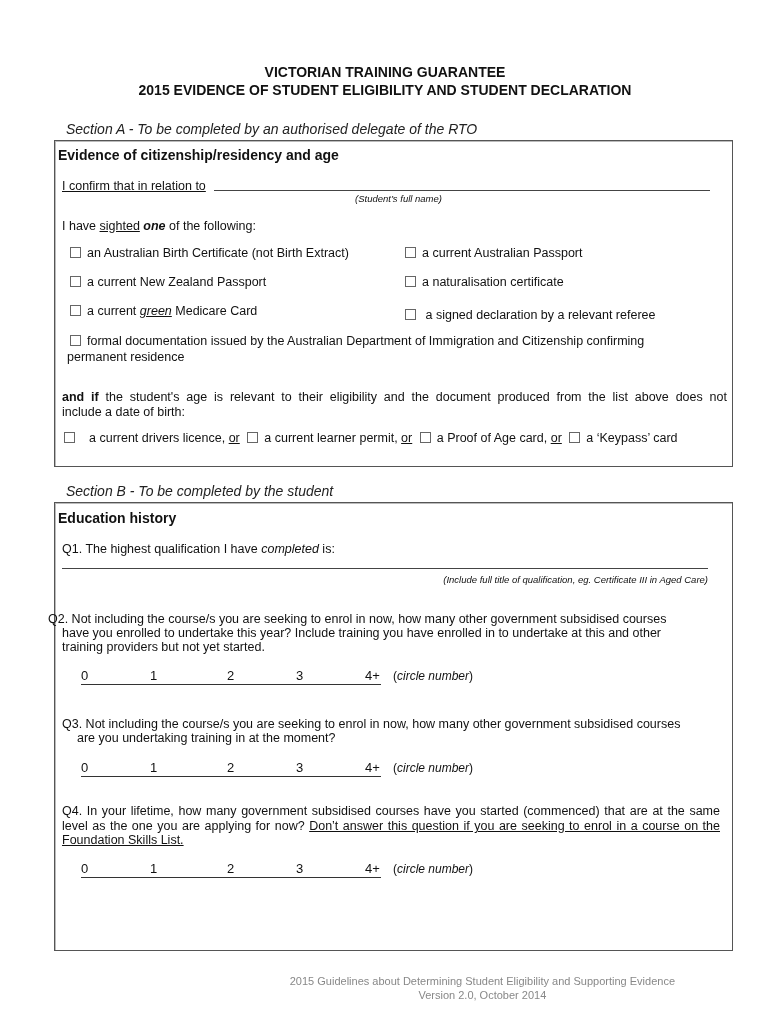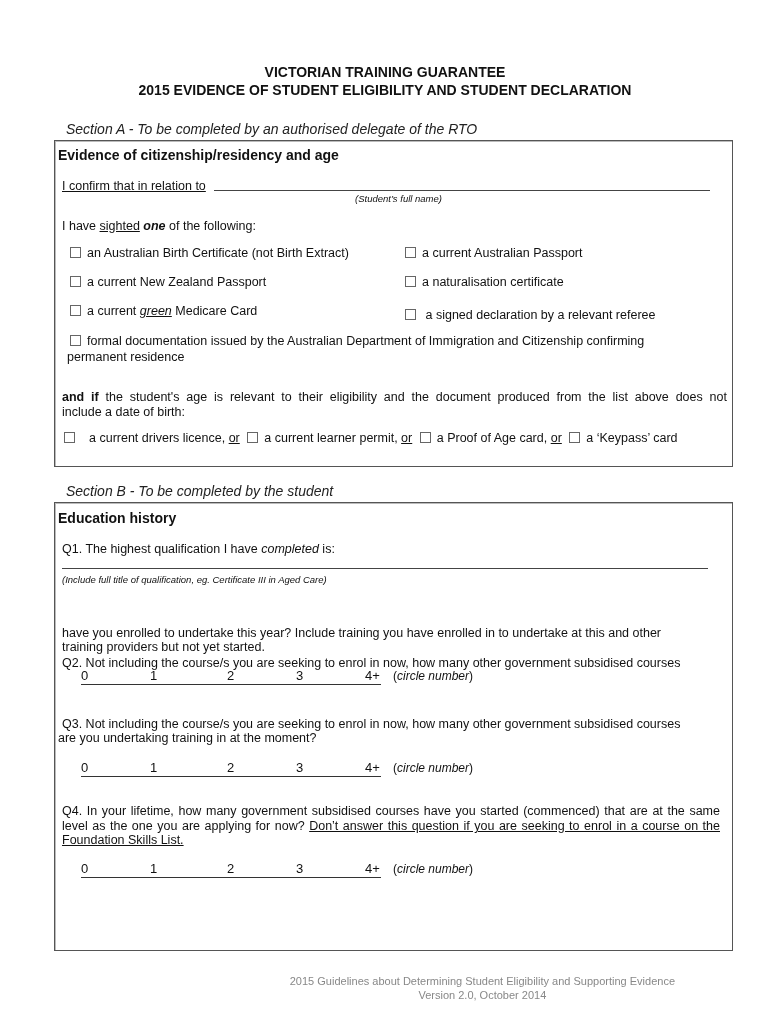--- a/index.html
+++ b/index.html
@@ -70,38 +70,38 @@
   <span class="cb" style="margin-left:4px;"></span><span>a ‘Keypass’ card</span>
 </div>
 
 <div class="abs section-head" style="left:66px; top:483px;">Section B - To be completed by the student</div>
 
 <div class="box" style="left:54px; top:502px; width:679px; height:449px;"></div>
 <div class="abs box-title" style="left:58px; top:510px;">Education history</div>
 
 <div class="abs t12" style="left:62px; top:542px;"><span>Q1. The highest qualification I have </span><i>completed</i><span> is:</span></div>
 <input class="abs" type="text" style="left: 62px; top: 554px; width: 646px; height: 14px; border-top: none; border-right: none; border-left: none; border-image: initial; border-bottom: 1px solid rgb(68, 68, 68); background: transparent; padding: 0px; font-size: 12px;" value="">
-<div class="abs t10i" style="left:62px; width:646px; text-align:left; top:574px;">(Include full title of qualification, eg. Certificate III in Aged Care)</div>
+<div class="abs t10i" style="left:62px; width:646px; text-align:right; top:574px;">(Include full title of qualification, eg. Certificate III in Aged Care)</div>
 
-<div class="abs para" style="left:62px; top:612px;margin-top:44px;">Q2. Not including the course/s you are seeking to enrol in now, how many other government subsidised courses</div>
+<div class="abs para" style="left:48px; top:612px;">Q2. Not including the course/s you are seeking to enrol in now, how many other government subsidised courses</div>
 <div class="abs para" style="left:62px; top:626px;">have you enrolled to undertake this year? Include training you have enrolled in to undertake at this and other</div>
 <div class="abs para" style="left:62px; top:640px;">training providers but not yet started.</div>
 
 <div class="scale" style="left:81px; top:668px; width:500px; height:20px;">
   <span class="num" style="left:0;">0</span>
   <span class="num" style="left:69px;">1</span>
   <span class="num" style="left:146px;">2</span>
   <span class="num" style="left:215px;">3</span>
   <span class="num" style="left:284px;">4+</span>
   <div class="rule"></div>
   <span class="hint"><span>(</span><i>circle number</i><span>)</span></span>
 </div>
 
 <div class="abs para" style="left:62px; top:717px;">Q3.  Not including the course/s you are seeking to enrol in now, how many other government subsidised courses</div>
-<div class="abs para" style="left:58px; top:731px;">are you undertaking training in at the moment?</div>
+<div class="abs para" style="left:77px; top:731px;">are you undertaking training in at the moment?</div>
 
 <div class="scale" style="left:81px; top:760px; width:500px; height:20px;">
   <span class="num" style="left:0;">0</span>
   <span class="num" style="left:69px;">1</span>
   <span class="num" style="left:146px;">2</span>
   <span class="num" style="left:215px;">3</span>
   <span class="num" style="left:284px;">4+</span>
   <div class="rule"></div>
   <span class="hint"><span>(</span><i>circle number</i><span>)</span></span>
 </div>

